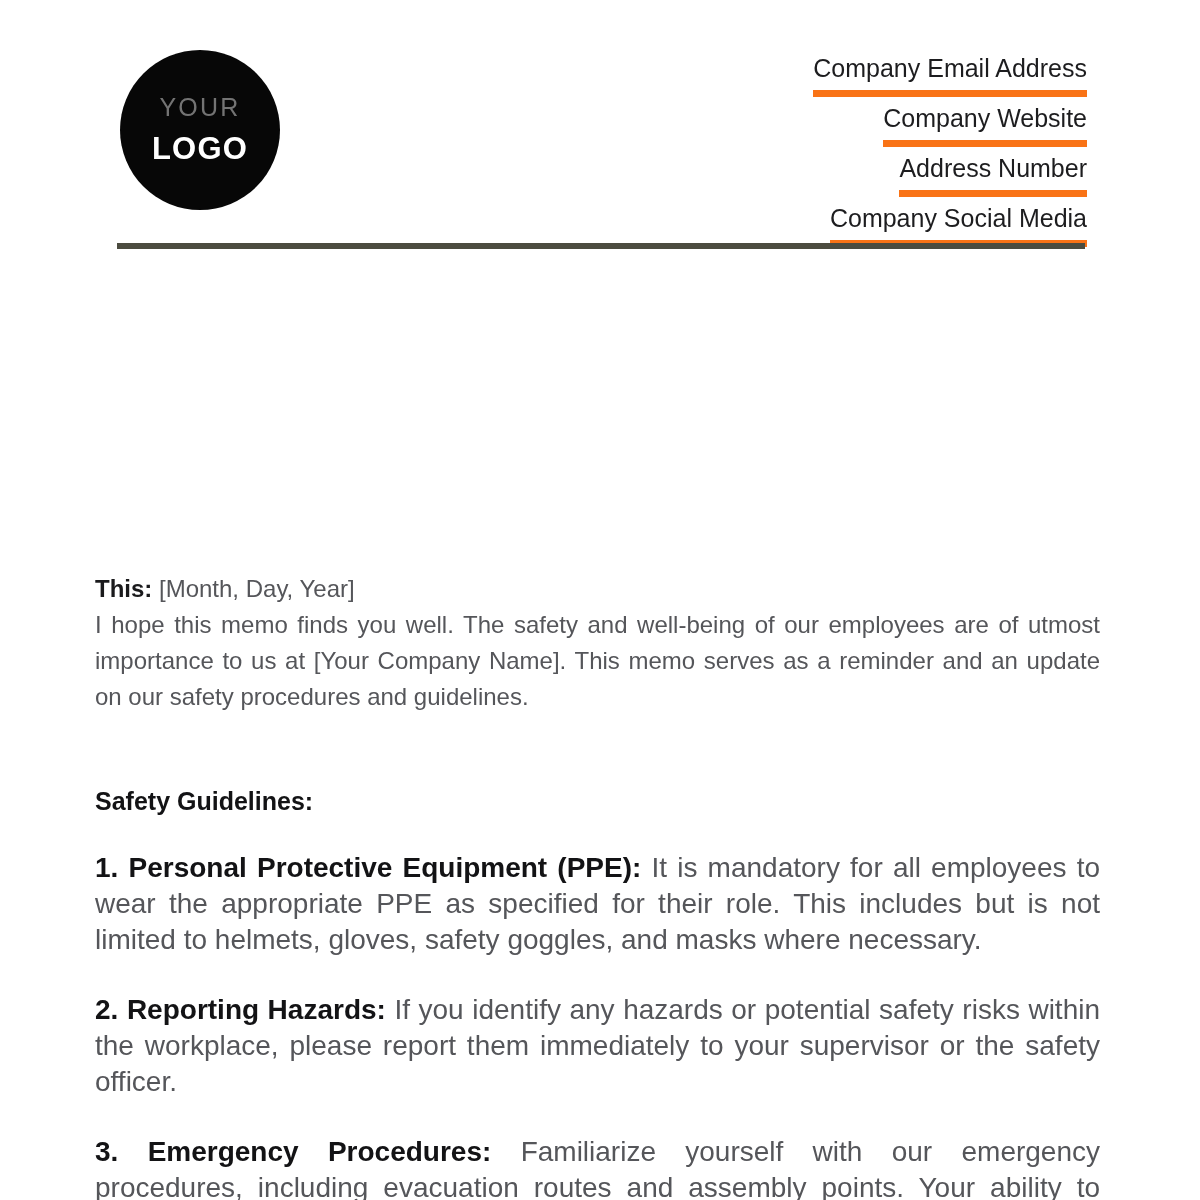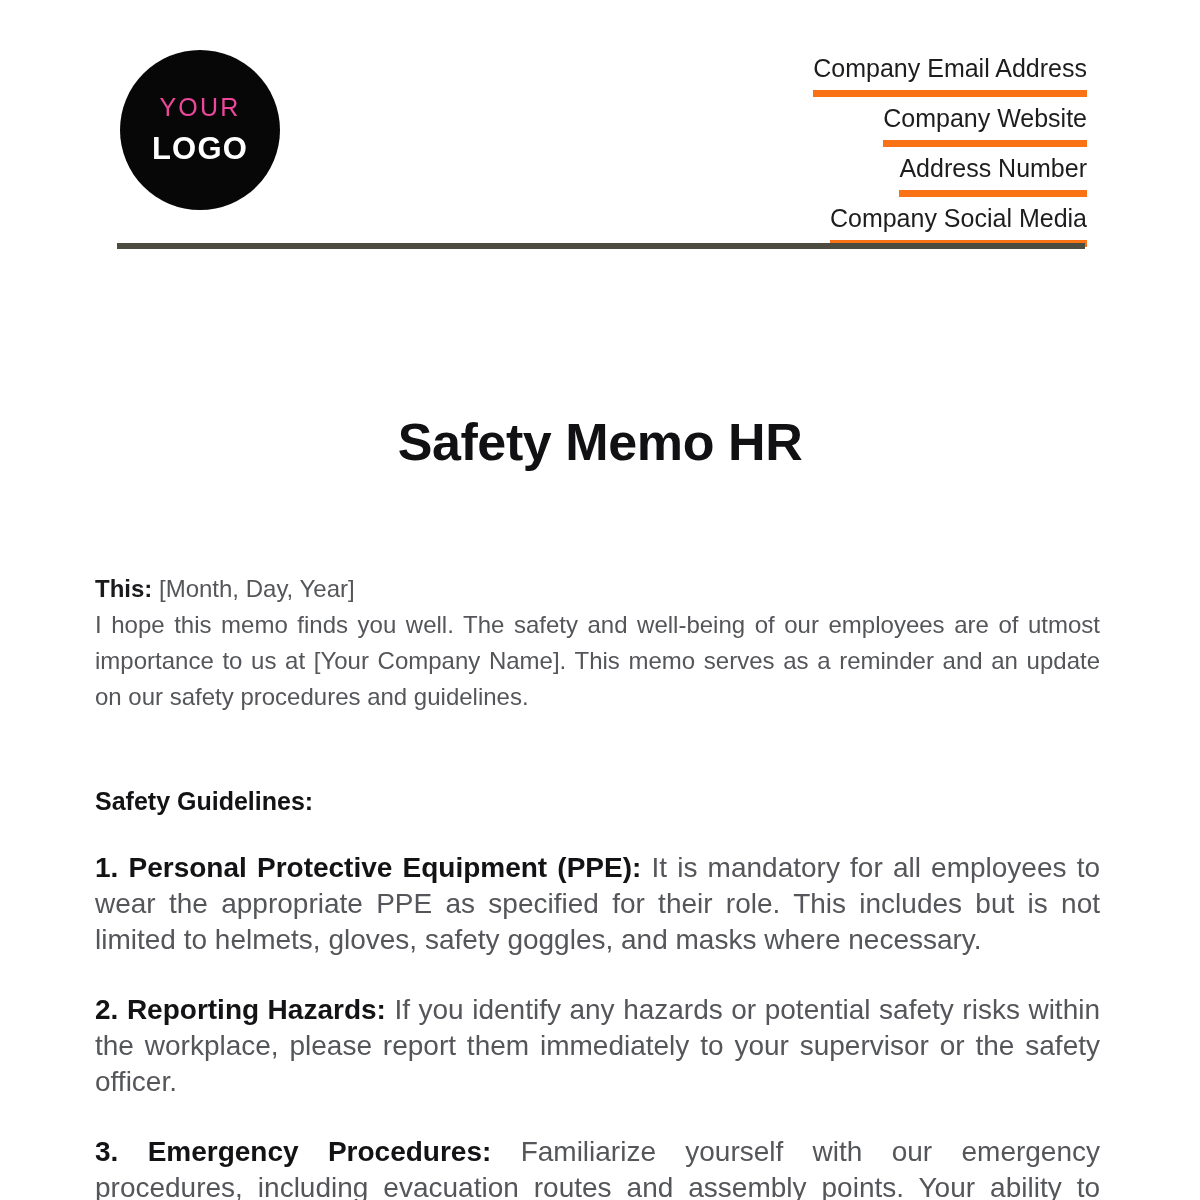--- a/index.html
+++ b/index.html
@@ -40,21 +40,21 @@
     height: 160px;
     border-radius: 50%;
     background: #070707;
     display: flex;
     flex-direction: column;
     align-items: center;
     justify-content: center;
     box-sizing: border-box;
   }
   .logo-your {
-    color: #ec4899;
+    color: #737373;
     font-size: 25px;
     font-weight: 300;
     letter-spacing: 2.2px;
     line-height: 1.05;
     font-family: "Liberation Sans", sans-serif;
   }
   .logo-logo {
     color: #ffffff;
     font-size: 31px;
     font-weight: 700;
@@ -173,21 +173,20 @@
     <div class="contact-block">
       <div class="contact-line"><span class="txt">Company Email Address</span></div>
       <div class="contact-line"><span class="txt">Company Website</span></div>
       <div class="contact-line"><span class="txt">Address Number</span></div>
       <div class="contact-line"><span class="txt">Company Social Media</span></div>
     </div>
 
     <div class="header-rule"></div>
   </div>
 
-  <div class="doc-title">Safety Memo HR</div>
 
   <div class="content">
 
     <div class="meta-line">
       <span class="lbl">This:</span>
       <span>[Month, Day, Year]</span>
     </div>
 
     <div class="para intro">I hope this memo finds you well. The safety and well-being of our employees are of utmost importance to us at [Your Company Name]. This memo serves as a reminder and an update on our safety procedures and guidelines.</div>
 

